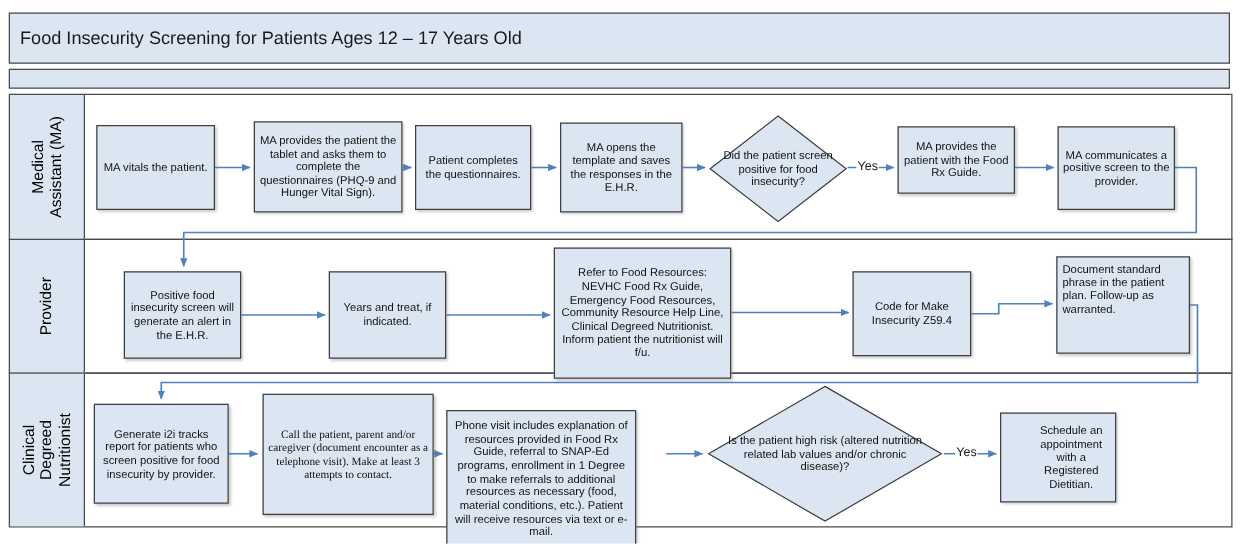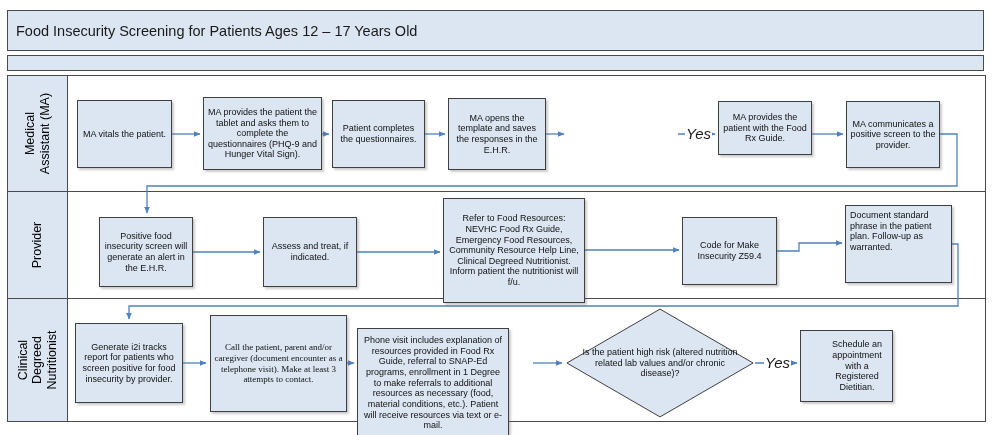--- a/index.html
+++ b/index.html
@@ -68,22 +68,22 @@
   #node-p5{left:845px;top:205px;width:107px;height:78px;justify-content:flex-start;text-align:left;align-items:flex-start;padding:4px 4px;}
   #node-n1{left:75px;top:323px;width:108px;height:80px;}
   #node-n2{left:210px;top:315px;width:137px;height:97px;font-family:Liberation Serif, serif;}
   #node-n3{left:357px;top:328px;width:152px;height:110px;}
   #node-d2{left:565px;top:308px;width:190px;height:110px;}
   #node-d2 .dtext{width:86%;}
   #node-n4{left:800px;top:330px;width:93px;height:72px;padding-left:24px;}
   
   #connectors{position:absolute;left:0;top:0;width:992px;height:435px;pointer-events:none;}
   .edge-label{
-    position:absolute;background:#ffffff;font-size:15px;color:#1a1a1a;
-    padding:0 1px;line-height:11px;font-style:italic;
+    position:absolute;background:#ffffff;font-size:10px;color:#1a1a1a;
+    padding:0 1px;line-height:11px;
   }
   #label-yes-1{left:685px;top:128px;}
   #label-yes-2{left:764px;top:357px;}
 </style>
 </head>
 <body>
 
 <div id="canvas">
 
   <div id="title-bar">
@@ -155,21 +155,21 @@
       <span>MA provides the patient with the Food Rx Guide.</span>
     </div>
   <div class="node" id="node-ma6">
       <span>MA communicates a positive screen to the provider.</span>
     </div>
 
   <div class="node" id="node-p1">
       <span>Positive food insecurity screen will generate an alert in the E.H.R.</span>
     </div>
   <div class="node" id="node-p2">
-      <span>Assess and treat, if indicated.</span>
+      <span>Years and treat, if indicated.</span>
     </div>
   <div class="node" id="node-p3">
       <span>Refer to Food Resources: NEVHC Food Rx Guide, Emergency Food Resources, Community Resource Help Line, Clinical Degreed Nutritionist. Inform patient the nutritionist will f/u.</span>
     </div>
   <div class="node" id="node-p4">
       <span>Code for Make Insecurity Z59.4</span>
     </div>
   <div class="node" id="node-p5">
       <span>Document standard phrase in the patient plan. Follow-up as warranted.</span>
     </div>
@@ -180,20 +180,26 @@
   <div class="node" id="node-n2">
       <span>Call the patient, parent and/or caregiver (document encounter as a telephone visit). Make at least 3 attempts to contact.</span>
     </div>
   <div class="node" id="node-n3">
       <span>Phone visit includes explanation of resources provided in Food Rx Guide, referral to SNAP-Ed programs, enrollment in 1 Degree to make referrals to additional resources as necessary (food, material conditions, etc.). Patient will receive resources via text or e-mail.</span>
     </div>
   <div class="node" id="node-n4">
       <span>Schedule an appointment with a Registered Dietitian.</span>
     </div>
 
+  <div class="decision" id="node-d1">
+    <svg viewBox="0 0 100 100" preserveAspectRatio="none">
+      <polygon points="50,1 99,50 50,99 1,50" fill="#dce6f2" stroke="#3f3f3f" stroke-width="1" vector-effect="non-scaling-stroke"></polygon>
+    </svg>
+    <div class="dtext">Did the patient screen positive for food insecurity?</div>
+  </div>
   <div class="decision" id="node-d2">
     <svg viewBox="0 0 100 100" preserveAspectRatio="none">
       <polygon points="50,1 99,50 50,99 1,50" fill="#dce6f2" stroke="#3f3f3f" stroke-width="1" vector-effect="non-scaling-stroke"></polygon>
     </svg>
     <div class="dtext">Is the patient high risk (altered nutrition related lab values and/or chronic disease)?</div>
   </div>
 
   <div class="edge-label" id="label-yes-1">Yes</div>
   <div class="edge-label" id="label-yes-2">Yes</div>
 

